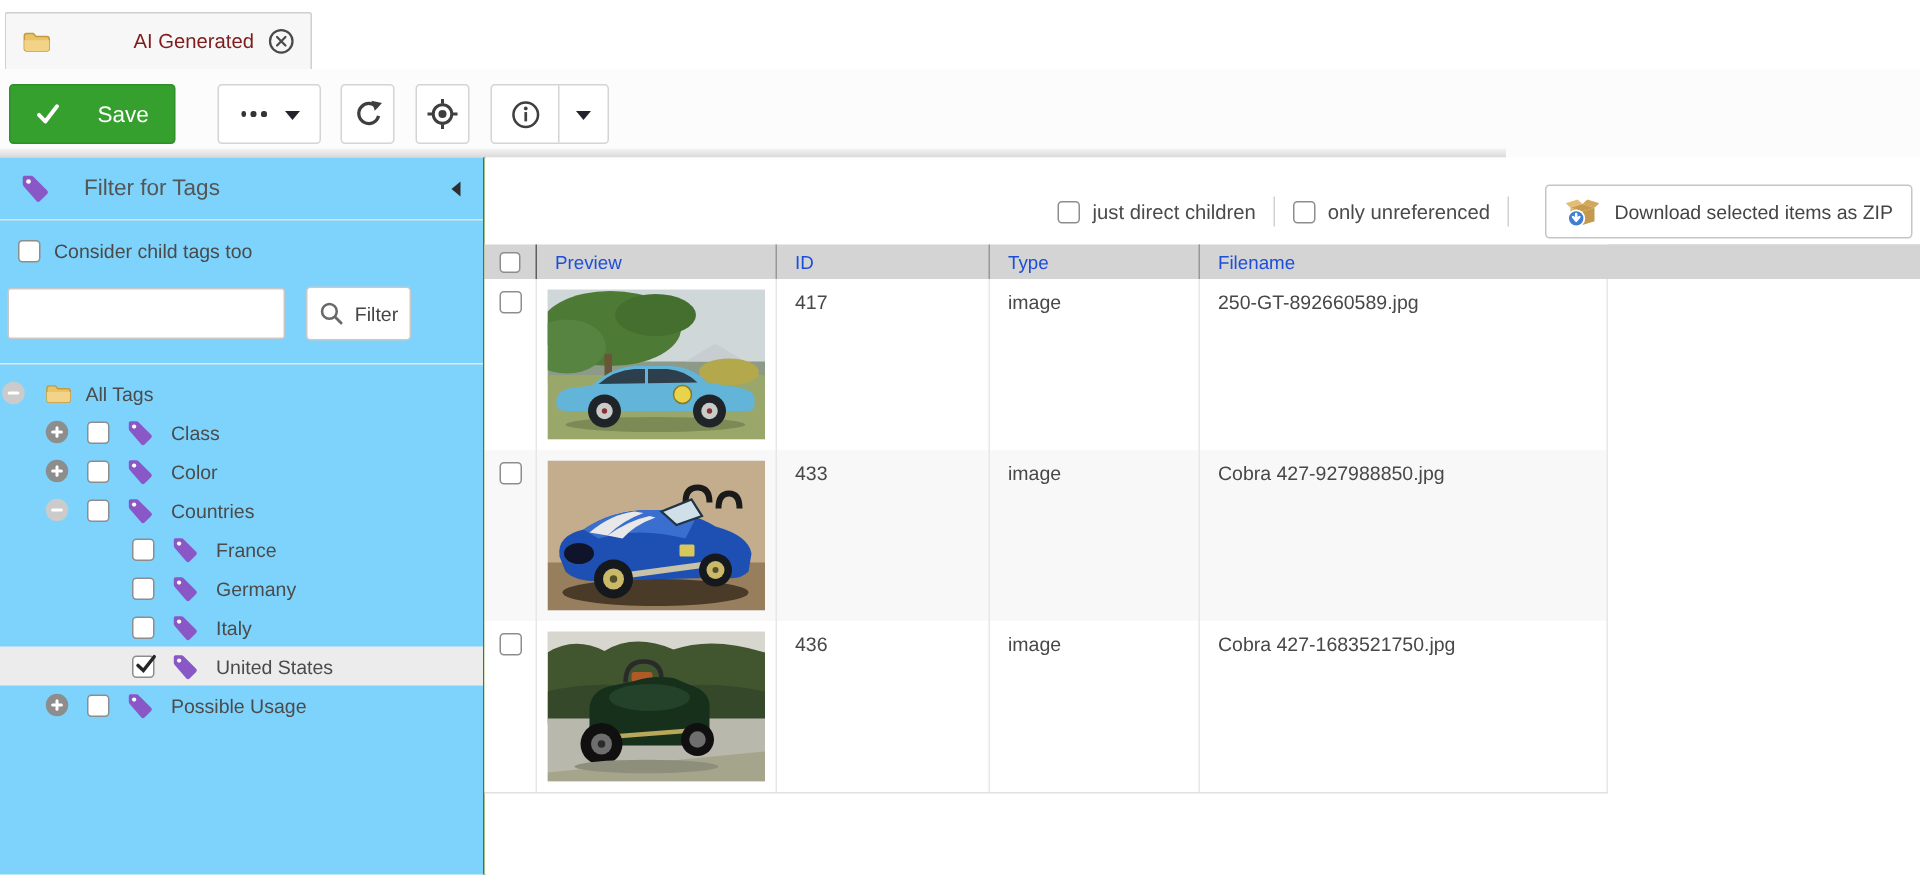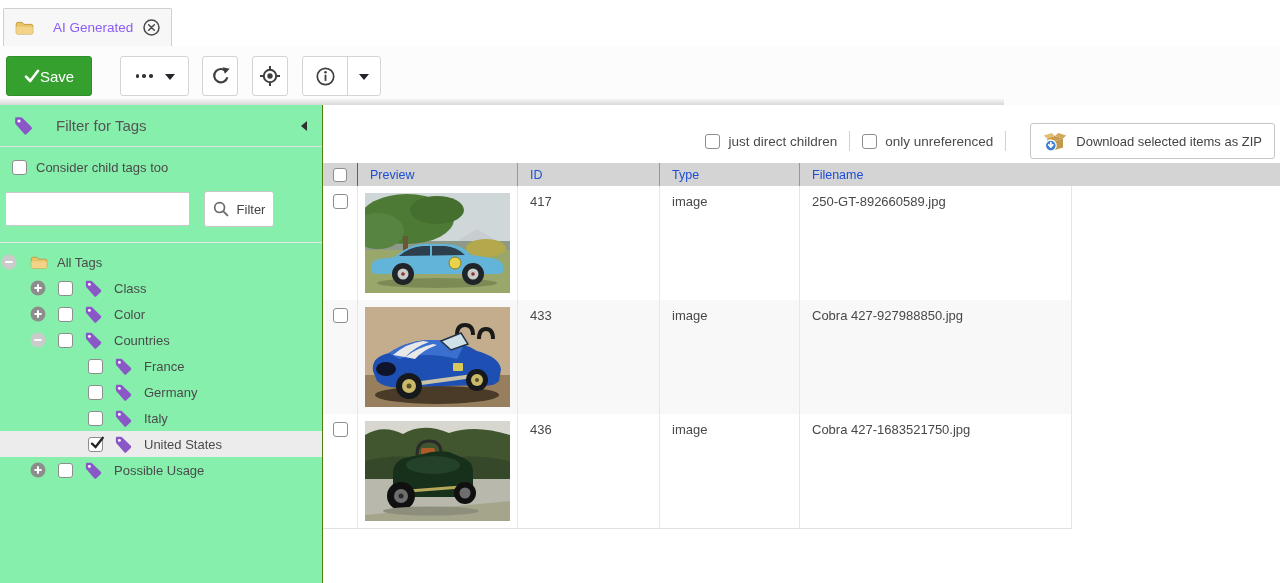--- a/index.html
+++ b/index.html
@@ -8,50 +8,50 @@
     background:#fff;color:#4a4a4a;
     font-family:"Liberation Sans","DejaVu Sans",sans-serif;font-size:13px;
   }
   
   .tabbar{position:absolute;top:0;left:0;right:0;height:46px;background:#fff;}
   .tab{
     position:absolute;left:3px;top:8px;height:38px;box-sizing:border-box;
     background:#f7f7f7;border:1px solid #cfcfcf;border-bottom:none;border-radius:2px 2px 0 0;
     display:flex;align-items:center;gap:10px;padding:0 11px;
   }
-  .tab-label{font-size:13.5px;color:#8b5cf6;}
+  .tab-label{font-size:13.5px;color:#7f1d1d;margin-left:36px;}
   
   .toolbar{
     position:absolute;top:46px;left:0;right:0;height:59px;background:#fcfcfc;
     display:flex;align-items:flex-start;padding:10px 0 0 6px;box-sizing:border-box;
   }
   .tbtn{
     height:40px;background:#fff;border:1px solid #d4d4d4;border-radius:3px;
     display:flex;align-items:center;justify-content:center;box-sizing:border-box;cursor:pointer;
   }
   .btn-save{
     background:#35a02e;border-color:#2f8f29;color:#fff;font-size:15px;
-    gap:0;padding:0 17px;margin-right:28px;
+    gap:25px;padding:0 17px;margin-right:28px;
   }
   .btn-more{width:69px;gap:11px;margin-right:13px;}
   .dots{display:flex;align-items:center;}
   .dots i{width:3.5px;height:3.5px;border-radius:50%;background:#333;display:inline-block;margin:0 1.6px;}
   .caret{width:0;height:0;border:5px solid transparent;border-top:6px solid #23232b;margin-top:6px;}
   .btn-icon{width:36px;margin-right:14px;}
   .btn-split{width:79px;padding:0;margin-right:0;}
   .split-cell{height:100%;display:flex;align-items:center;justify-content:center;}
   .split-l{width:45px;border-right:1px solid #d4d4d4;}
   .split-r{width:33px;}
   .toolbar-shadow{
     position:absolute;top:99px;left:0;width:1004px;height:6px;
     background:linear-gradient(to bottom,rgba(0,0,0,0.03),rgba(0,0,0,0.14));
   }
   
   .sidebar{
-    position:absolute;top:105px;left:0;width:322px;bottom:0;background:#86efac;
+    position:absolute;top:105px;left:0;width:322px;bottom:0;background:#7dd3fc;
     border-right:2px solid #4d7c0f;
   }
   .sb-header{
     height:42px;display:flex;align-items:center;gap:11px;
     padding:0 15px 0 12px;border-bottom:1px solid #e2e2e2;box-sizing:border-box;
   }
   .sb-title{flex:1;font-size:15px;color:#555;}
   .collapse-tri{width:0;height:0;border-top:5px solid transparent;border-bottom:5px solid transparent;border-right:6px solid #2f2f2f;cursor:pointer;}
   .sb-consider{display:flex;align-items:center;gap:9px;padding:13px 12px 0 12px;}
   .cb{

